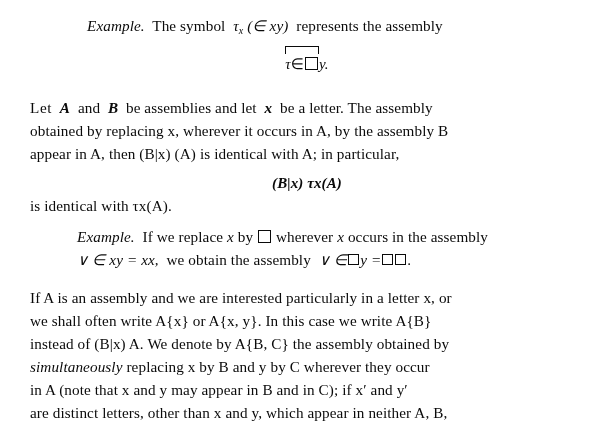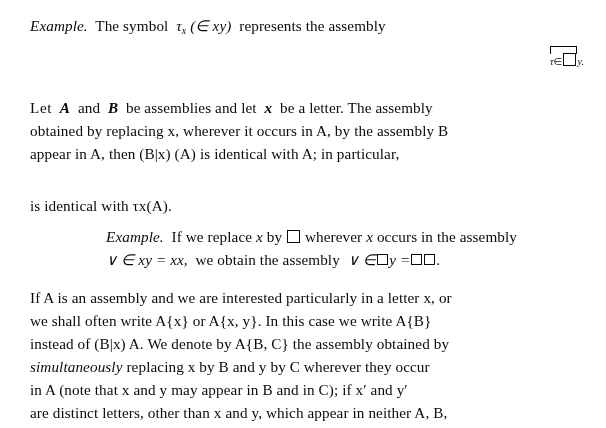--- a/index.html
+++ b/index.html
@@ -27,33 +27,34 @@
     right: 22px;
   }
   p {
     margin: 0;
     text-align: justify;
     font-size: 15.2px;
     line-height: 1.52;
     letter-spacing: 0.1px;
   }
   .indent-ex {
+    margin-left: 57px;
   }
   .indent-ex2 {
-    margin-left: 76px;
+    margin-left: 47px;
   }
   .it { font-style: italic; }
   .bi { font-weight: bold; font-style: italic; }
   .sp { letter-spacing: 0.6px; }
   .center {
     text-align: center;
   }
   .formula {
-    font-size: 10px;
-    text-align: right;
+    font-size: 15px;
+    text-align: center;
   }
   .box {
     display: inline-block;
     width: 11px;
     height: 11px;
     border: 1.3px solid #0a0a0a;
     vertical-align: -1px;
     margin: 0 1px;
   }
   .box-sm {
@@ -119,20 +120,23 @@
       <span class="sp">Let</span><span class="nbsp">  </span><span class="bi">A</span><span class="nbsp">  </span><span>and</span><span class="nbsp">  </span><span class="bi">B</span><span class="nbsp">  </span><span>be assemblies and let</span><span class="nbsp">  </span><span class="bi">x</span><span class="nbsp">  </span><span>be a letter. The assembly</span>
     </p>
     <p>
       <span>obtained by replacing  x,  wherever it occurs in  A,  by the assembly  B</span>
     </p>
     <p>
       <span>appear in  A,  then  (B|x) (A)  is identical with  A;  in particular,</span>
     </p>
   </div>
 
+  <div class="block" style="top: 172px;">
+    <p class="center formula bi">(B|x) τx(A)</p>
+  </div>
 
   <div class="block" style="top: 194px;">
     <p>is identical with  τx(A).</p>
   </div>
 
   <div class="block" style="top: 225px;">
     <p class="indent-ex2">
       <span class="it">Example.</span><span class="nbsp">  </span><span>If we replace</span><span class="nbsp"> </span><span class="it">x</span><span class="nbsp"> </span><span>by</span><span class="nbsp"> </span><span class="box"></span><span class="nbsp"> </span><span>wherever</span><span class="nbsp"> </span><span class="it">x</span><span class="nbsp"> </span><span>occurs in the assembly</span>
     </p>
     <p class="indent-ex2">

